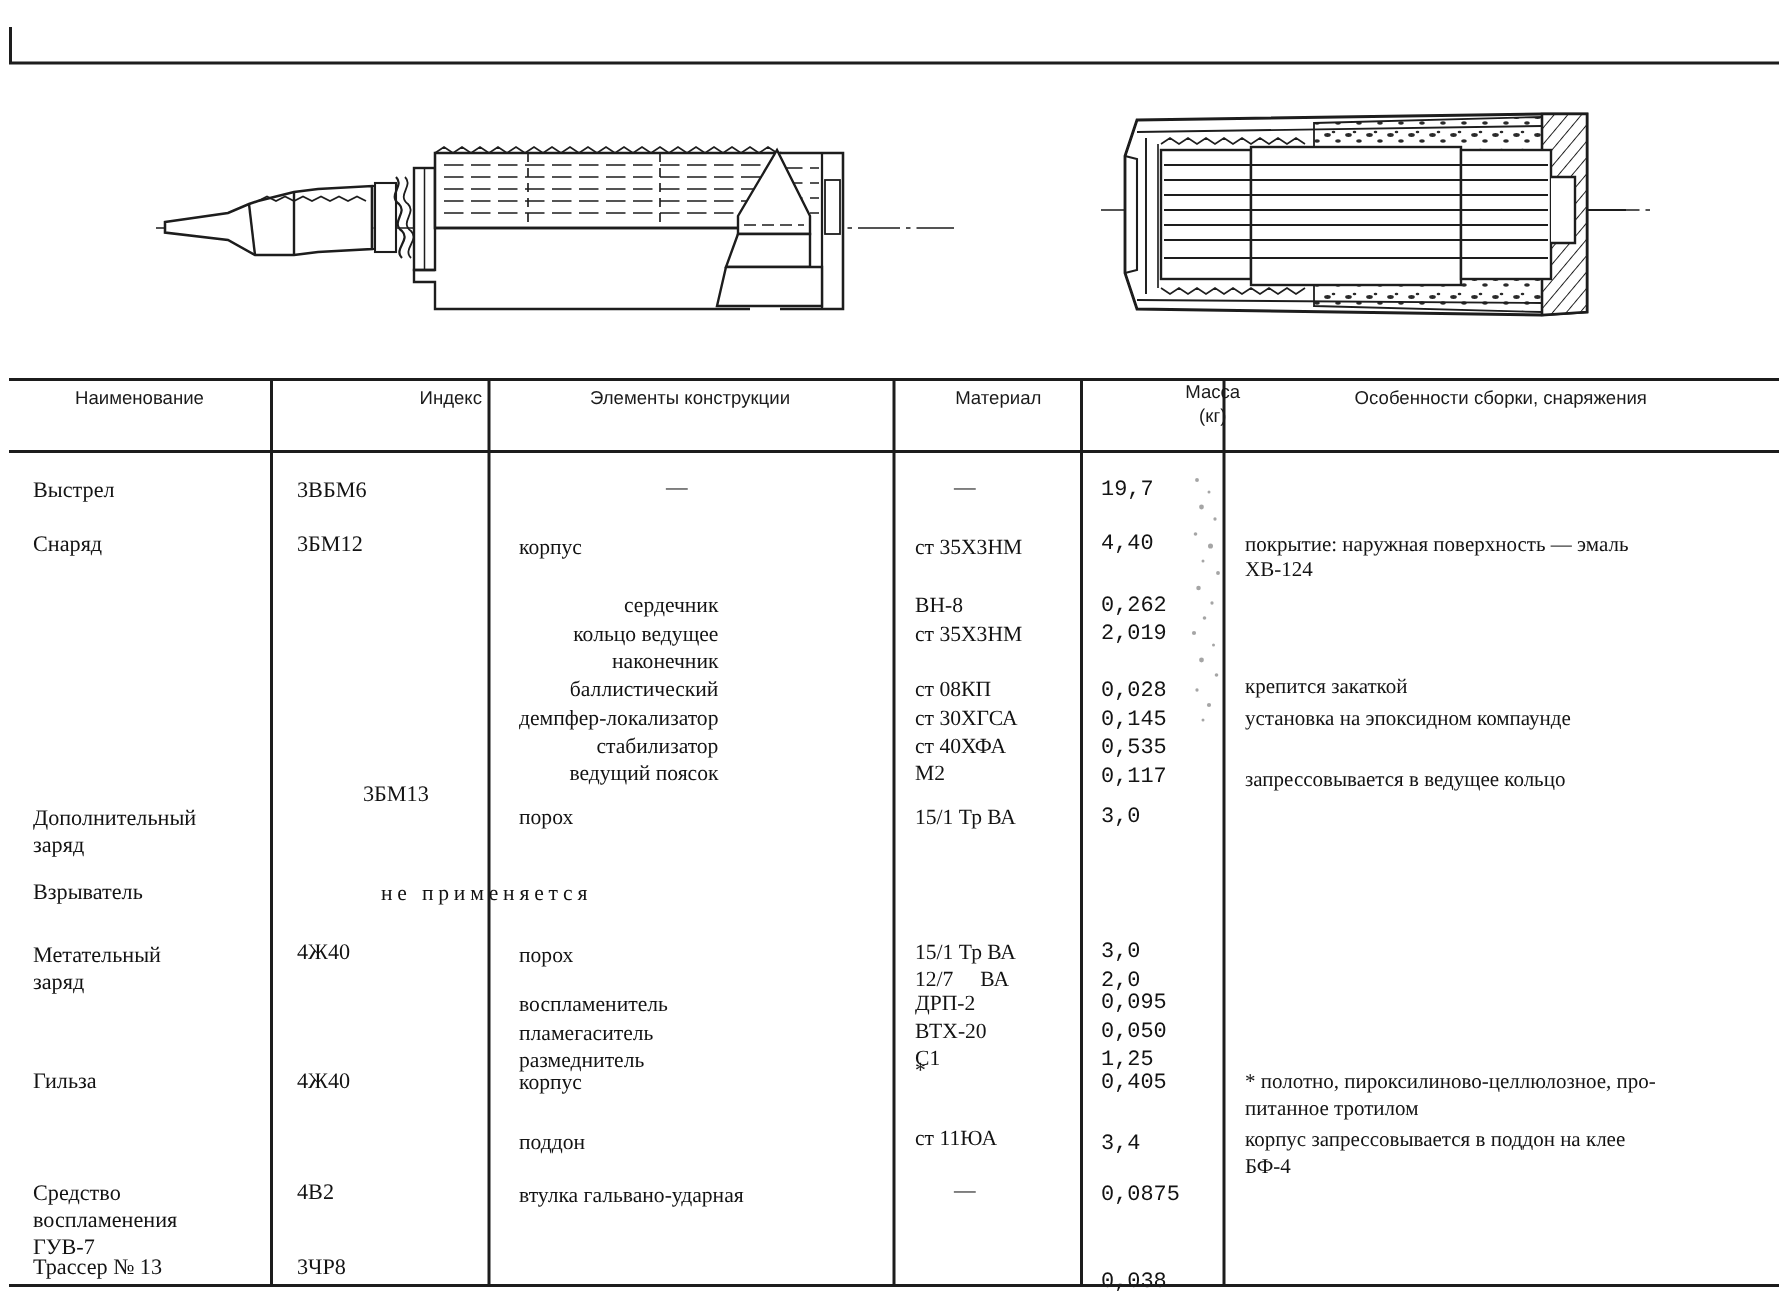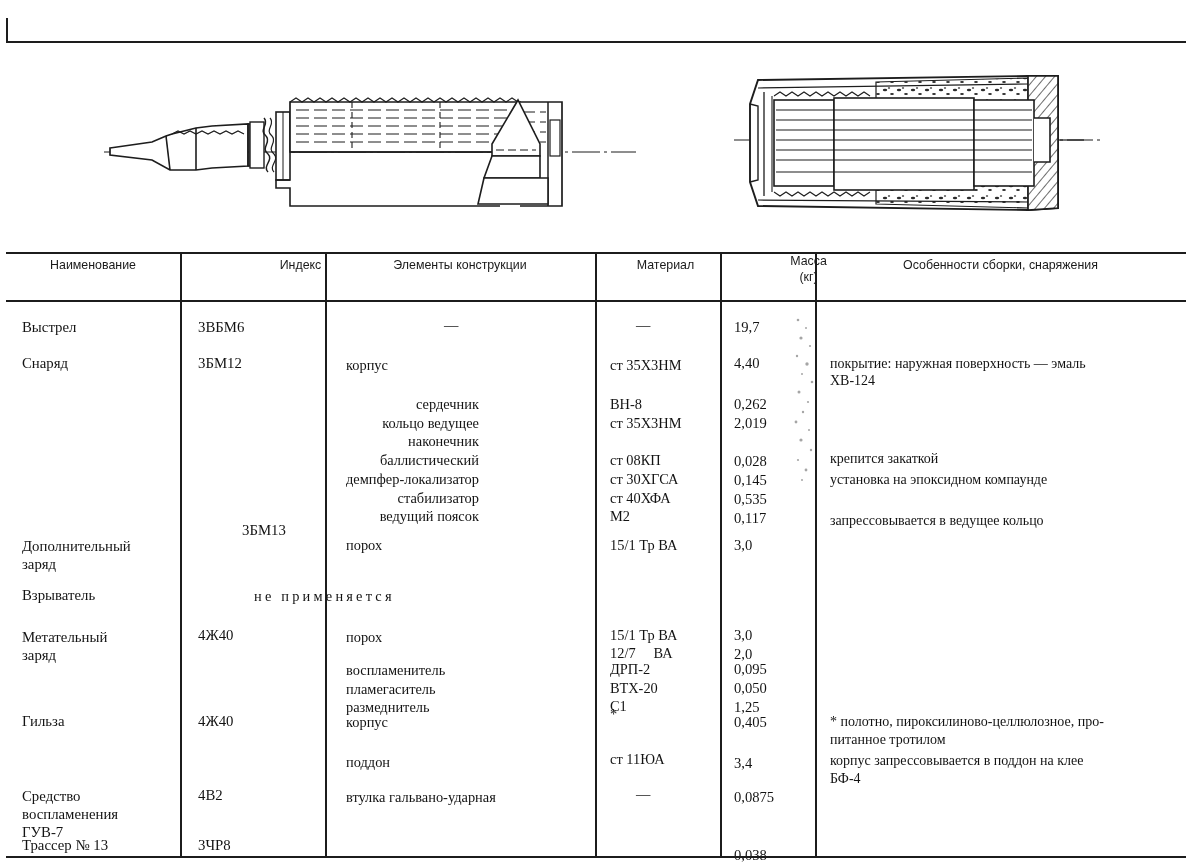--- a/index.html
+++ b/index.html
@@ -96,21 +96,21 @@
     font-family: "Liberation Serif", "DejaVu Serif", serif;
     font-size: 14.6px;
     color: #131313;
     line-height: 1.02;
     white-space: pre-line;
   }
   .cell.name   { font-size: 14.8px; }
   .cell.index  { font-size: 14.8px; }
   .cell.elem   { font-size: 14.4px; }
   .cell.mat    { font-size: 14.4px; }
-  .cell.mass   { font-size: 14.6px; }
+  .cell.mass   { font-size: 14.6px; font-family: Liberation Mono, monospace; }
   .cell.note   { font-size: 14.0px; }
   .cell.spaced { letter-spacing: 3.2px; }
   .dash { font-size: 16px; }
 
   
   #speckle {
     position: absolute;
     left: 786px; top: 60px;
     width: 26px; height: 180px;
     opacity: 0.45;

